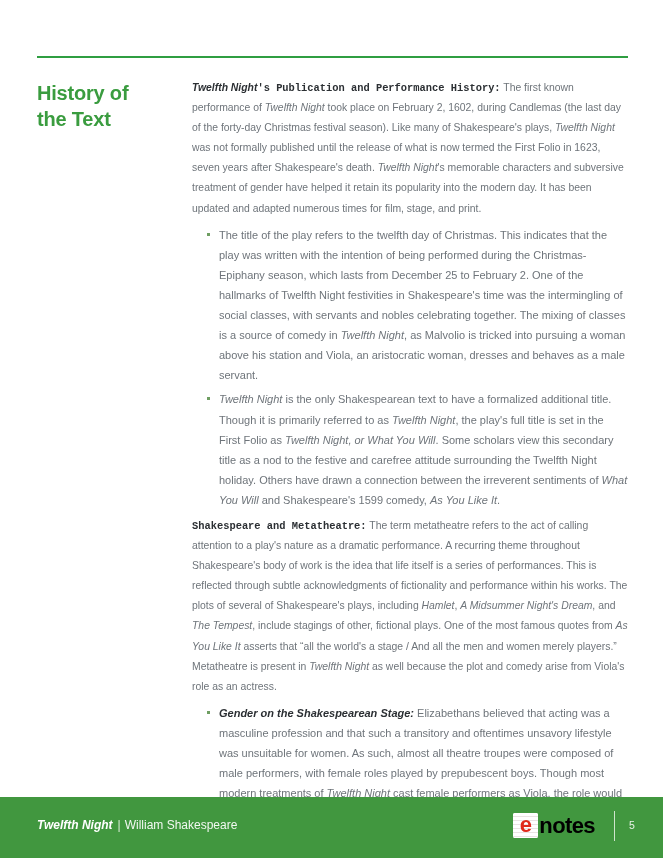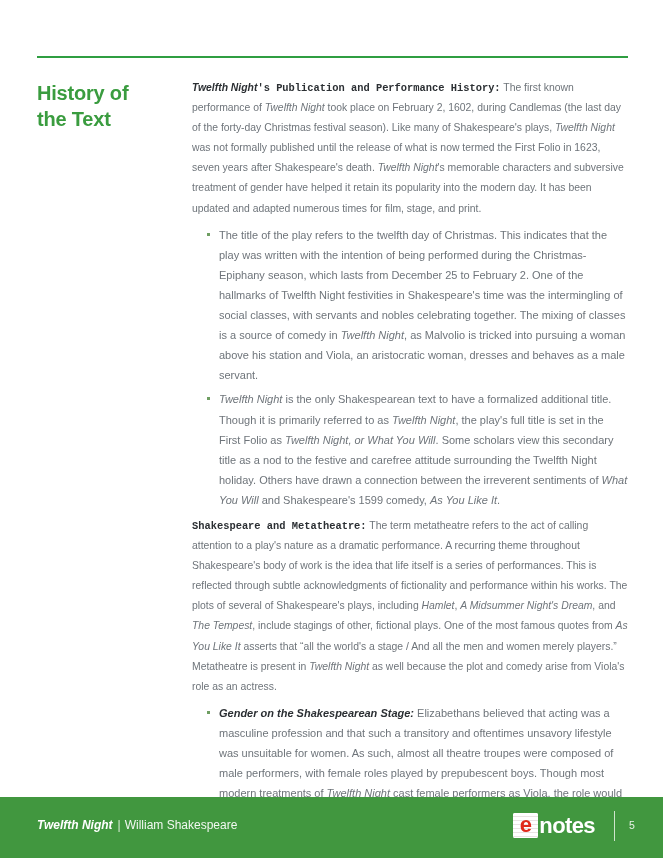--- a/index.html
+++ b/index.html
@@ -192,21 +192,21 @@
   .brand-e .glyph {
     position: relative;
     color: #e02a1b;
     font-size: 22px;
     font-weight: bold;
     line-height: 1;
     font-family: "Liberation Sans", sans-serif;
     margin-top: -2px;
   }
   .brand-word {
-    color: #ffffff;
+    color: #000000;
     font-size: 22px;
     font-weight: bold;
     letter-spacing: -0.6px;
     line-height: 1;
   }
   .brand-divider {
     position: absolute;
     right: 48px;
     top: 14px;
     width: 1px;

